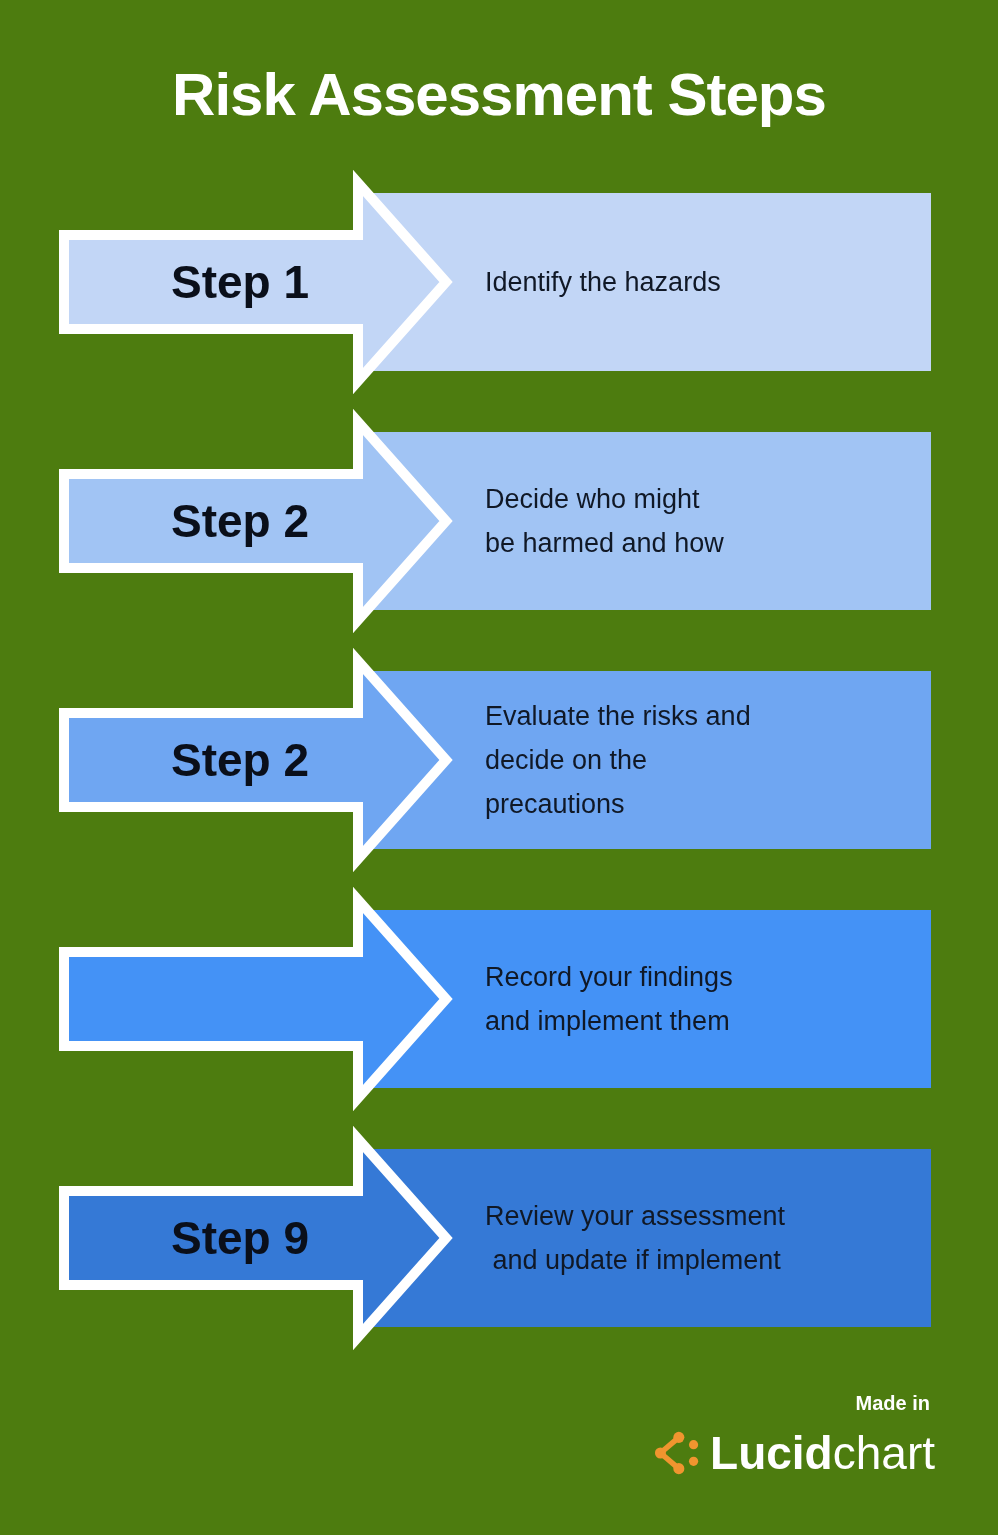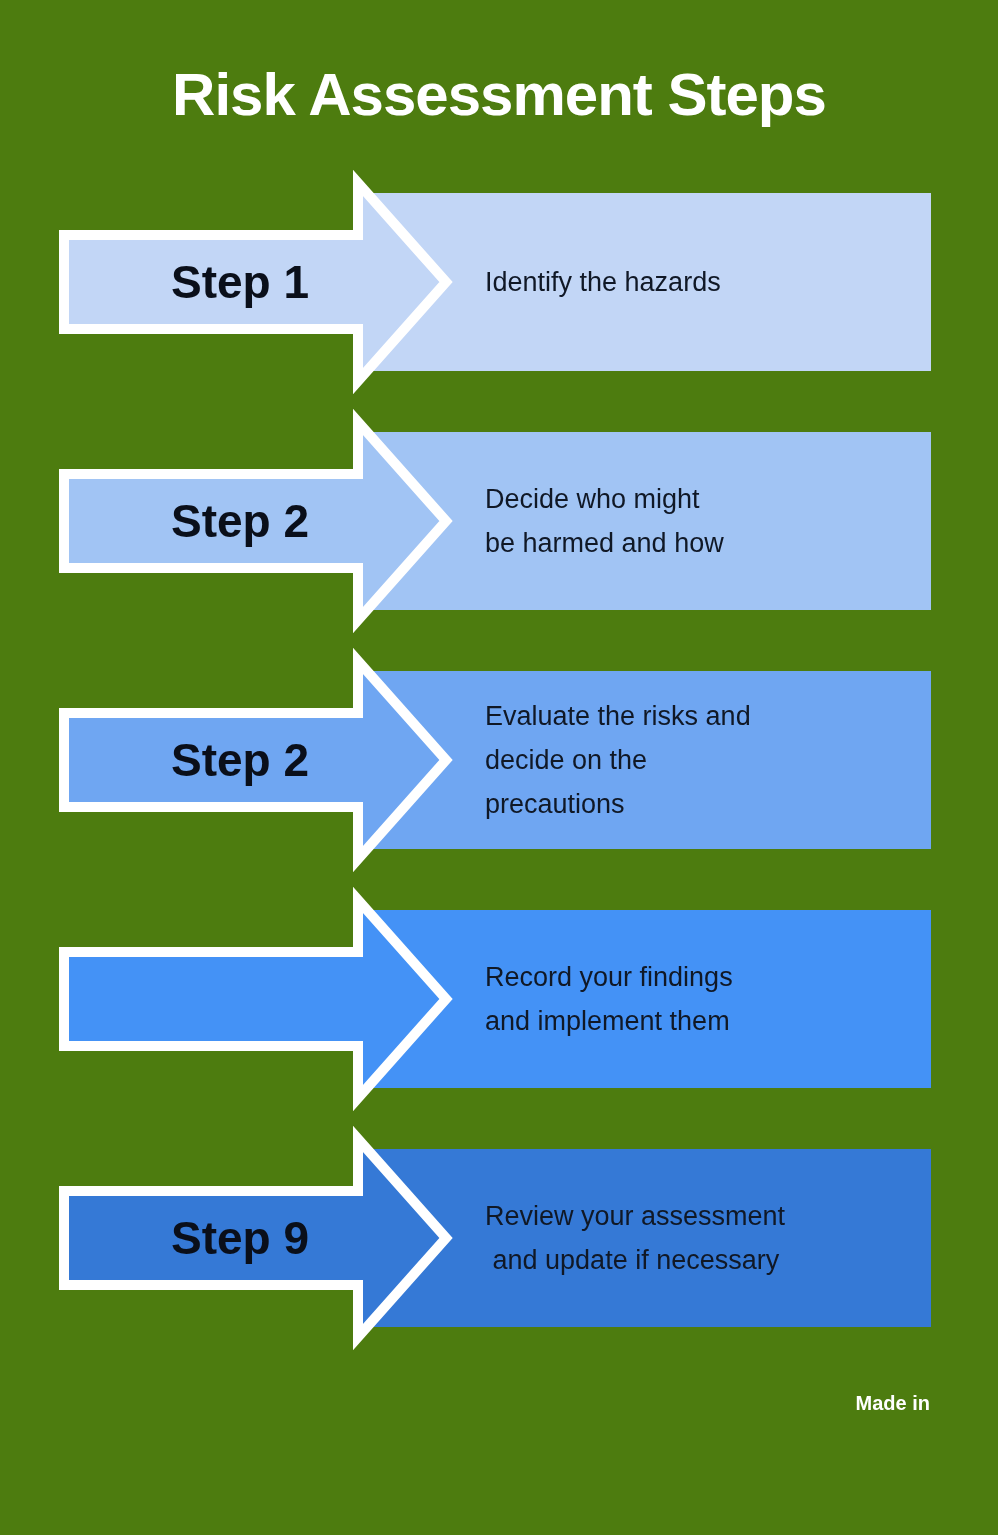--- a/index.html
+++ b/index.html
@@ -139,19 +139,35 @@
 and implement them</div>
   </div>
 
   <div class="row" style="top: 1118px; --fill: #3579d6;">
     <div class="desc-box"></div>
     <svg class="arrow" width="470" height="240" viewBox="0 0 470 240">
       <polygon points="64,73 358,73 358,21 446,120 358,219 358,167 64,167" style="fill:var(--fill)" stroke="#ffffff" stroke-width="10" stroke-linejoin="miter" stroke-miterlimit="12"></polygon>
     </svg>
     <div class="step-label">Step 9</div>
     <div class="desc">Review your assessment
- and update if necessary</div>
+ and update if implement</div>
   </div>
 
   <div class="made-in">Made in</div>
 
+  <div class="logo">
+    <svg width="46" height="48" viewBox="0 0 50 50">
+      <g fill="#f0952f" stroke="none">
+        <circle cx="27" cy="8" r="6"></circle>
+        <circle cx="7" cy="25" r="6"></circle>
+        <circle cx="27" cy="42" r="6"></circle>
+        <circle cx="43" cy="16" r="5"></circle>
+        <circle cx="43" cy="34" r="5"></circle>
+      </g>
+      <g stroke="#f0952f" stroke-width="6" fill="none">
+        <line x1="27" y1="8" x2="7" y2="25"></line>
+        <line x1="7" y1="25" x2="27" y2="42"></line>
+      </g>
+    </svg>
+    <div class="wordmark"><span class="bold">Lucid</span><span class="light">chart</span></div>
+  </div>
 
 </div>
 
 </body></html>

